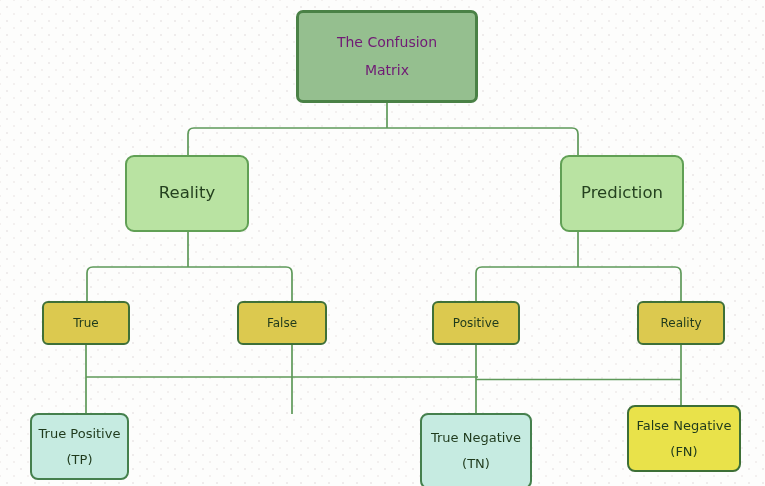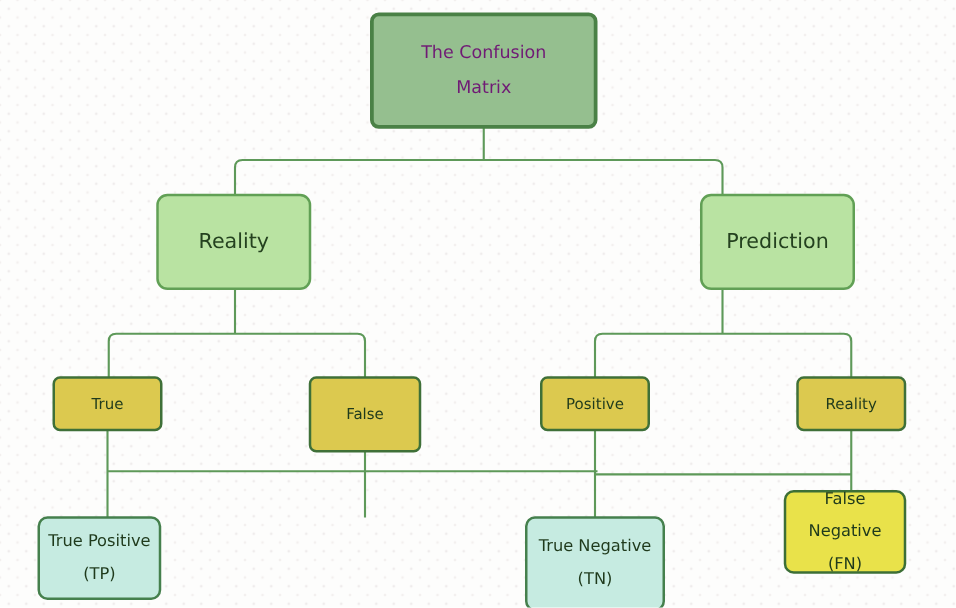--- a/index.html
+++ b/index.html
@@ -50,41 +50,41 @@
   .node-reality    { left: 125px; top: 155px; width: 124px; height: 77px; text-align: right; }
   .node-prediction { left: 516px; top: 155px; width: 124px; height: 77px; margin-left: 44px; }
   .node-l3 {
     background: #dcc94f;
     border: 2px solid #3f7038;
     border-radius: 6px;
     font-size: 12px;
     color: #1f3a1c;
   }
   .node-true     { left: 42px;  top: 301px; width: 88px; height: 44px; }
-  .node-false    { left: 247px; top: 301px; width: 90px; height: 61px; }
+  .node-false    { left: 237px; top: 301px; width: 90px; height: 44px; }
   .node-positive { left: 432px; top: 301px; width: 88px; height: 44px; align-items: center; }
   .node-negative { left: 637px; top: 301px; width: 88px; height: 44px; }
   .node-l4 {
     border-radius: 8px;
     font-size: 13px;
     color: #1f3a1c;
   }
   .node-l4 .line { display: block; line-height: 2.0; }
   .node-cyan {
     background: #c6ebe1;
     border: 2px solid #45804d;
   }
   .node-yellow {
     background: #e9e24a;
     border: 2px solid #3d6f36;
   }
   .node-tp { left: 30px;  top: 413px; width: 99px; height: 67px; }
   .node-fp { left: 237px; top: 413px; width: 111px; height: 67px; }
   .node-tn { left: 420px; top: 413px; width: 112px; height: 76px; }
-  .node-fn { left: 627px; top: 392px; width: 98px; height: 67px; }
+  .node-fn { left: 627px; top: 405px; width: 114px; height: 67px; }
 </style>
 </head>
 <body>
 
 <div class="canvas">
 
   <svg class="connectors" viewBox="0 0 765 486" fill="none" stroke="#5e9959" stroke-width="1.7">
 
     <path d="M387 101 L387 128"></path>
     <path d="M188 156 L188 134 Q188 128 194 128 L572 128 Q578 128 578 134 L578 156"></path>

